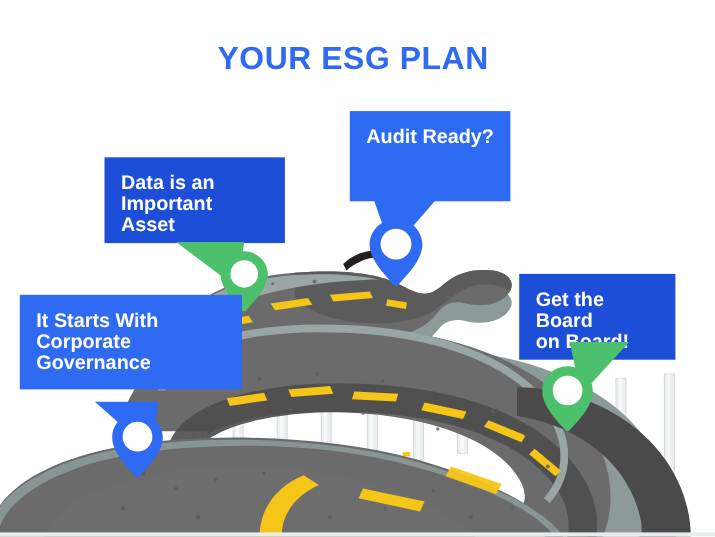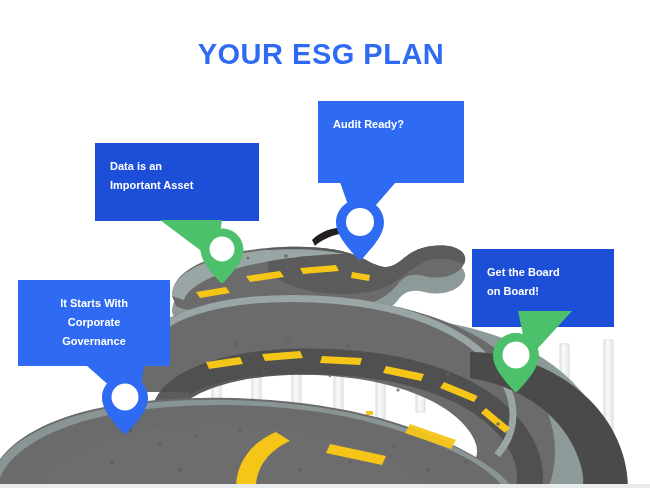--- a/index.html
+++ b/index.html
@@ -37,21 +37,21 @@
     top: 0;
     width: 650px;
     height: 488px;
   }
   .callout {
     position: absolute;
     box-sizing: border-box;
     color: #ffffff;
     font-family: "Liberation Sans", sans-serif;
     font-weight: bold;
-    font-size: 11px;
+    font-size: 18px;
     line-height: 19px;
     padding: 14px 15px 12px 15px;
     white-space: pre-line;
   }
   .callout.blue  { background: #2f6bf2; }
   .callout.green { background: #1d4ed8; }
 
   .tail {
     position: absolute;
     width: 0;
@@ -321,21 +321,21 @@
     <polygon points="20,0 74,0 30,48" fill="#4cc06b"></polygon>
   </svg>
 
   <svg class="pin" style="left:490px; top:330px; width:52px; height:64px;" viewBox="0 0 52 64">
     <path d="M26,3 C13.3,3 3,13.2 3,25.8 C3,38.8 16.3,52.3 24.2,61.2
              C25.2,62.3 26.8,62.3 27.8,61.2 C35.7,52.3 49,38.8 49,25.8
              C49,13.2 38.7,3 26,3 Z" fill="#4cc06b"></path>
     <circle cx="26" cy="25" r="13.5" fill="#ffffff"></circle>
   </svg>
 
-  <div class="callout blue" style="left:18px; top:280px; width:152px; height:86px;text-align:center;">It Starts With
+  <div class="callout blue" style="left:18px; top:268px; width:202px; height:86px;">It Starts With
 Corporate
 Governance</div>
   <svg class="tail" style="left:86px; top:365px; width:80px; height:48px;" viewBox="0 0 80 48">
     <polygon points="0,0 58,0 52,46" fill="#2f6bf2"></polygon>
   </svg>
 
   <svg class="pin" style="left:99px; top:372px; width:52px; height:64px;" viewBox="0 0 52 64">
     <path d="M26,3 C13.3,3 3,13.2 3,25.8 C3,38.8 16.3,52.3 24.2,61.2
              C25.2,62.3 26.8,62.3 27.8,61.2 C35.7,52.3 49,38.8 49,25.8
              C49,13.2 38.7,3 26,3 Z" fill="#2f6bf2"></path>

